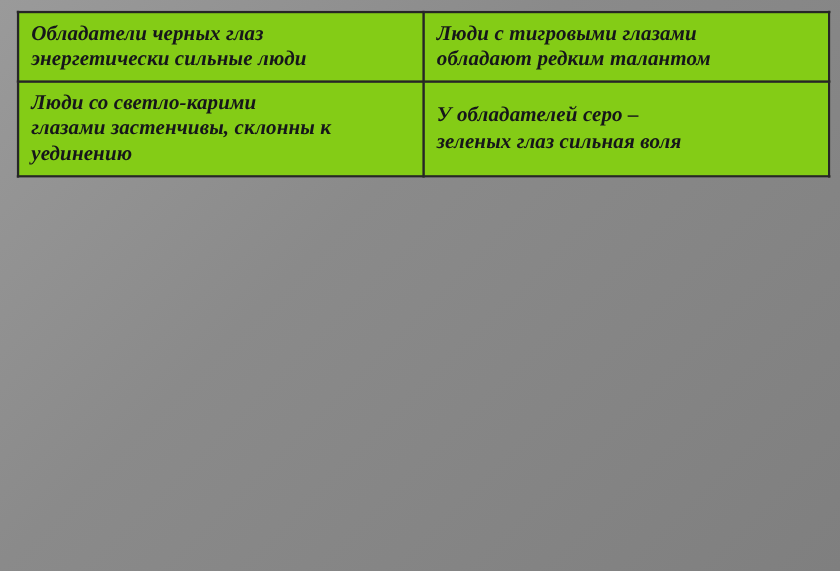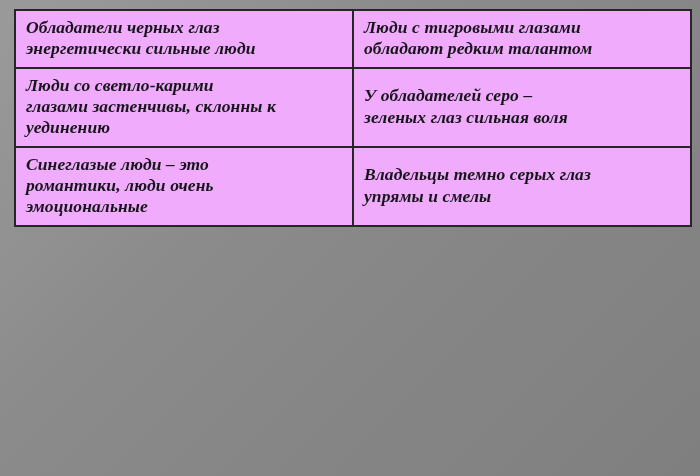--- a/index.html
+++ b/index.html
@@ -22,21 +22,21 @@
     padding: 9px 10px 10px 14px;
   }
   table.traits-table {
     border-collapse: collapse;
     width: 676px;
     table-layout: fixed;
     background: #efefeb;
   }
   table.traits-table td {
     border: 2px solid #262626;
-    background: #f0abfc;
+    background: #84cc16;
     vertical-align: middle;
     padding: 6px 8px 7px 10px;
     font-weight: bold;
     font-style: italic;
     font-size: 17.5px;
     line-height: 1.22;
     color: #16161a;
     letter-spacing: 0.1px;
   }
   table.traits-table td.empty {
@@ -73,26 +73,15 @@
         <td>
             <span class="cell-text">Люди со светло-карими
 глазами застенчивы, склонны к
 уединению</span>
           </td>
         <td>
             <span class="cell-text">У обладателей серо –
 зеленых глаз сильная воля</span>
           </td>
       </tr>
-      <tr>
-        <td>
-            <span class="cell-text">Синеглазые люди – это
-романтики, люди очень
-эмоциональные</span>
-          </td>
-        <td>
-            <span class="cell-text">Владельцы темно серых глаз
-упрямы и смелы</span>
-          </td>
-      </tr>
     </tbody>
   </table>
 </div>
 
 </body></html>

